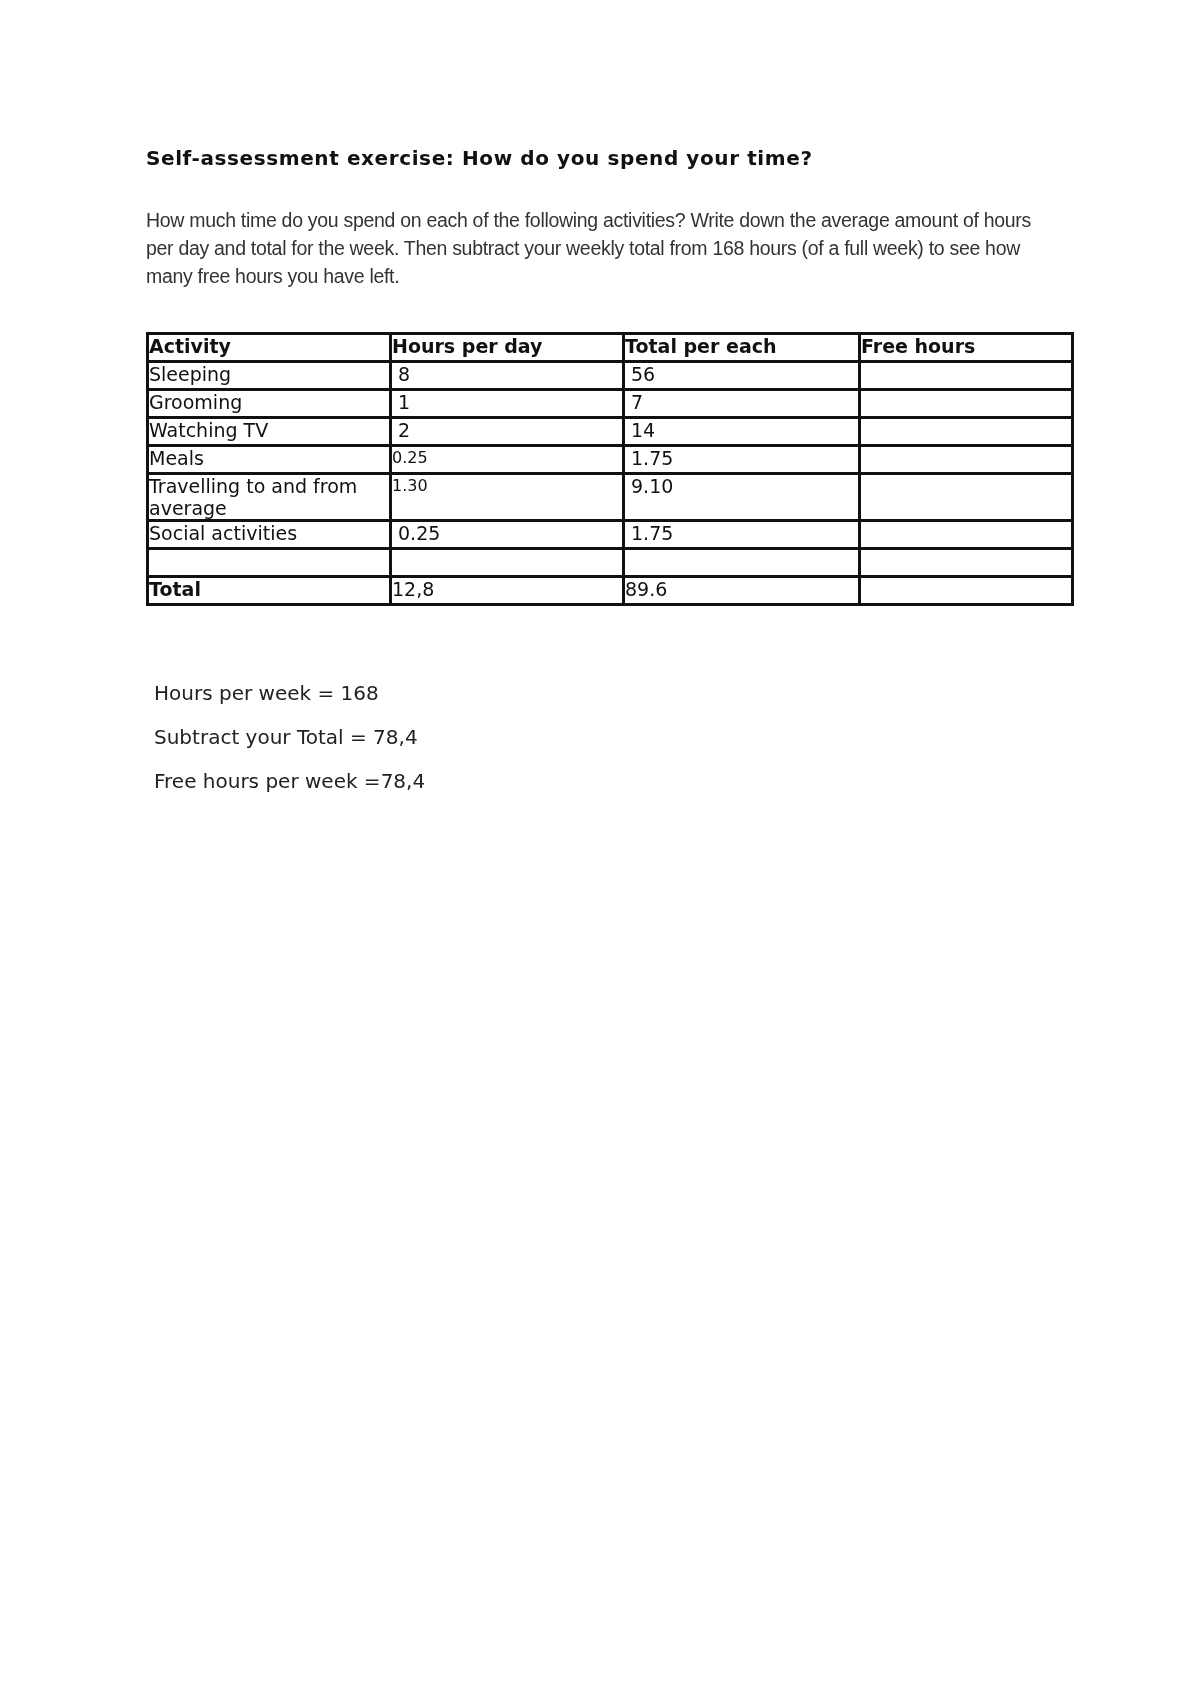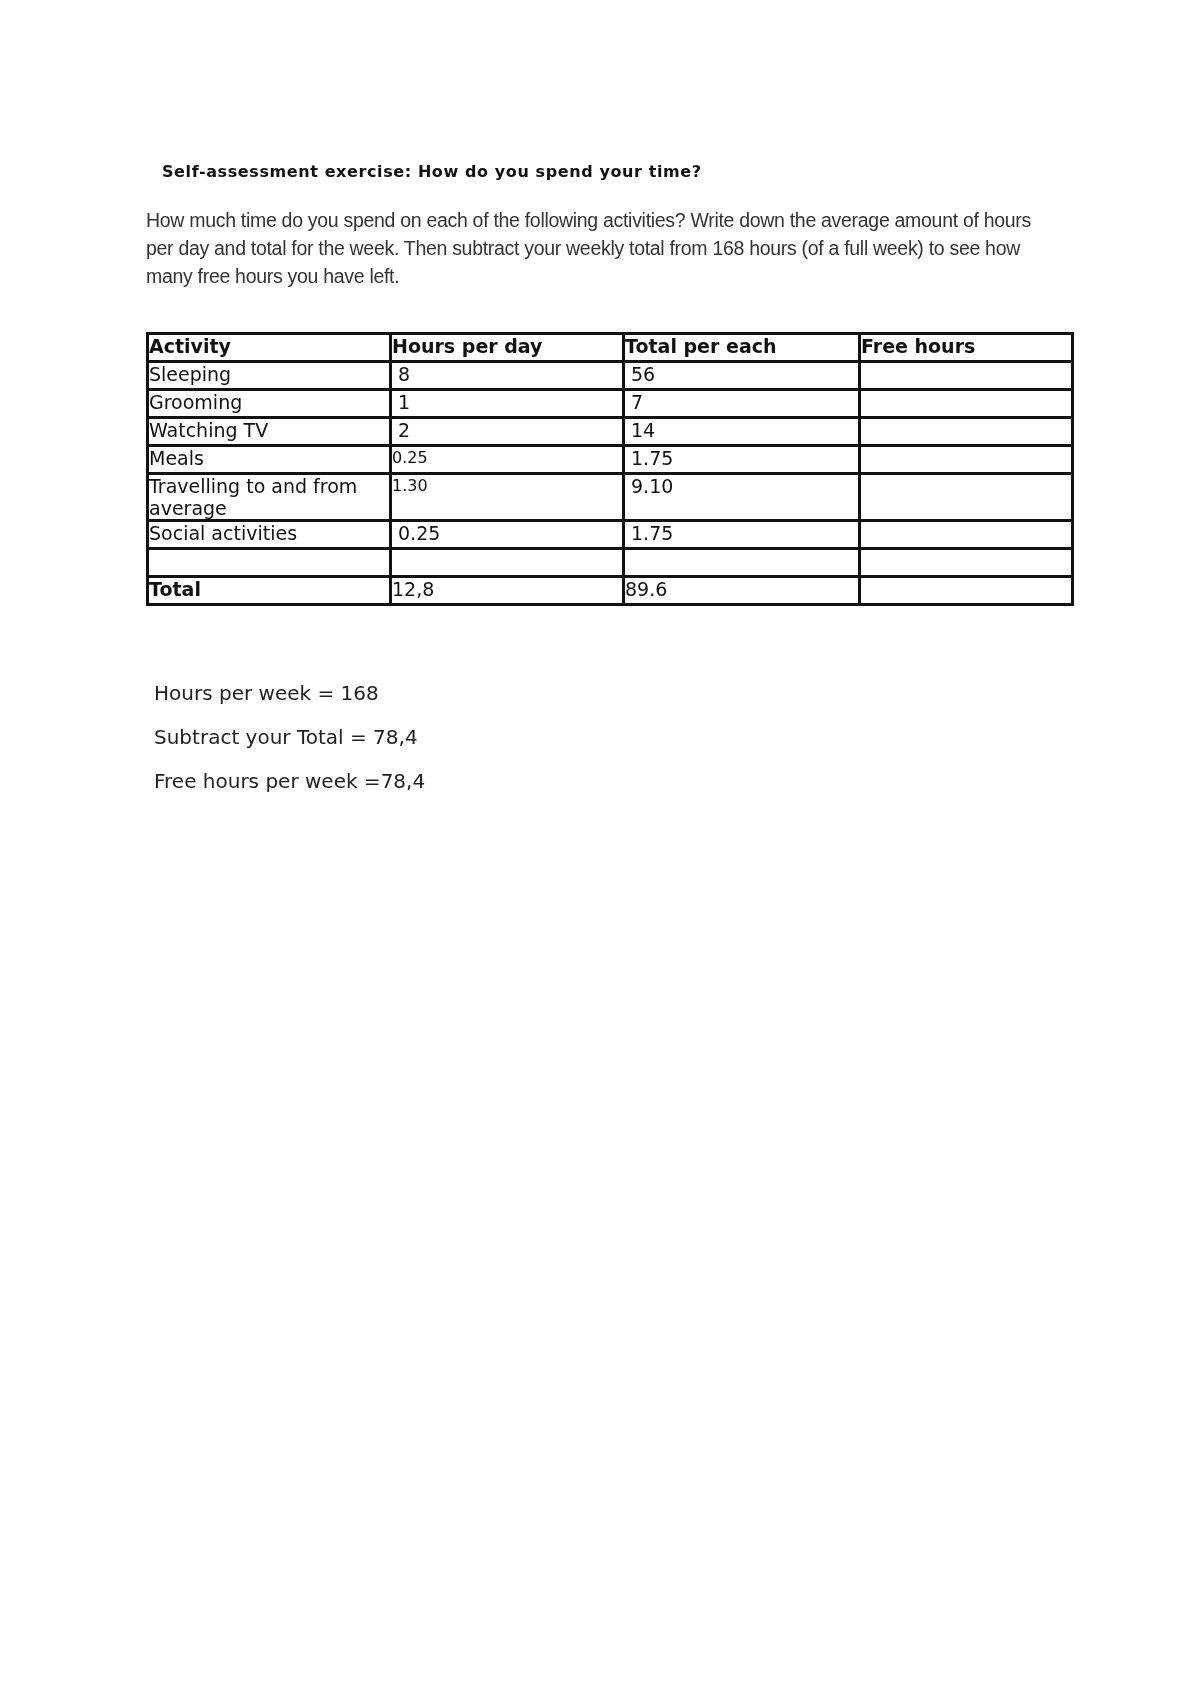--- a/index.html
+++ b/index.html
@@ -1,17 +1,17 @@
 <!DOCTYPE html>
 <html><head>
 <meta charset="utf-8">
 <style>
   html, body { margin:0; padding:0; background:#fff; }
   body { width:1200px; height:1696px; position:relative; overflow:hidden; color:#111; }
-  .title { position:absolute; left:146px; top:146px; font-family:"DejaVu Sans", sans-serif; font-weight:bold; font-size:16px; letter-spacing:0.6px; margin:16px; }
+  .title { position:absolute; left:146px; top:146px; font-family:"DejaVu Sans", sans-serif; font-weight:bold; font-size:20px; letter-spacing:0.6px; margin:0; }
   .intro { position:absolute; left:146px; top:206px; width:900px; font-family:"Liberation Sans", sans-serif; font-size:19.5px; line-height:28px; color:#333; margin:0; letter-spacing:-0.3px; }
   table { position:absolute; left:146px; top:332px; border-collapse:collapse; font-family:"DejaVu Sans", sans-serif; font-size:19px;padding-left:36px; }
   td, th { border:3px solid #111; padding:0; vertical-align:top; text-align:left; line-height:22px; height:25px; }
   th { font-weight:bold; }
   td.c1, th.c1 { width:240px; }
   td.c2, th.c2 { width:224px; }
   td.c3, th.c3 { width:227px; }
   td.c4, th.c4 { width:210px; }
   .pad { padding-left:6px; }
   .tall { height:44px; }

